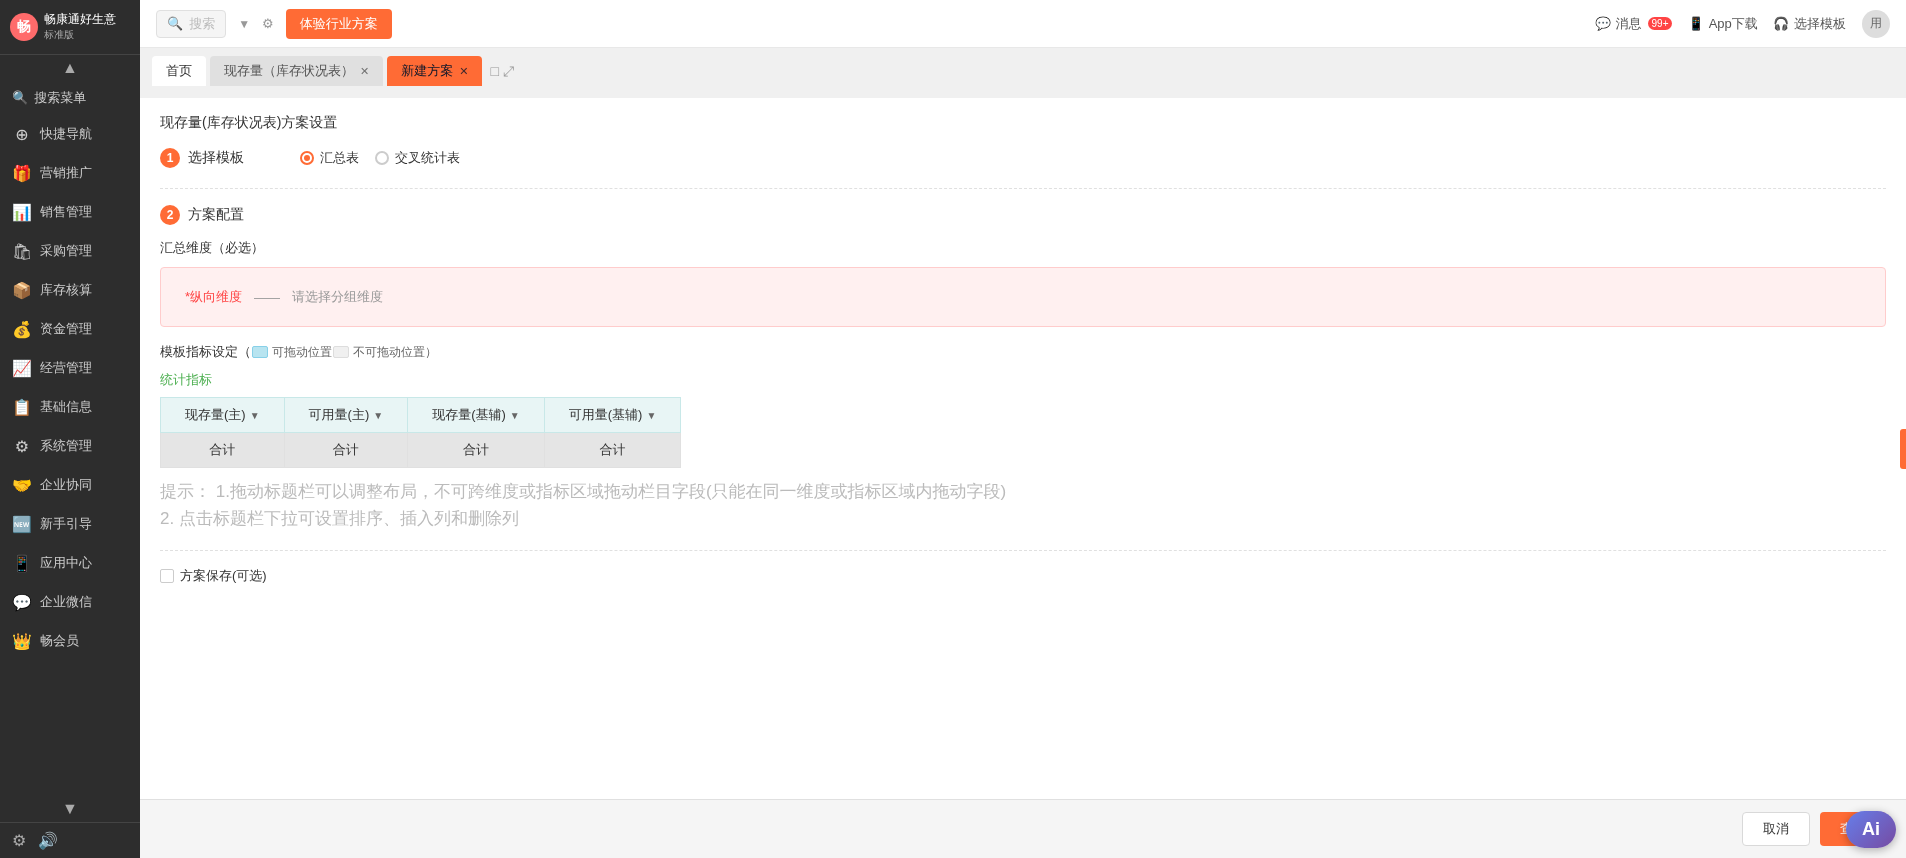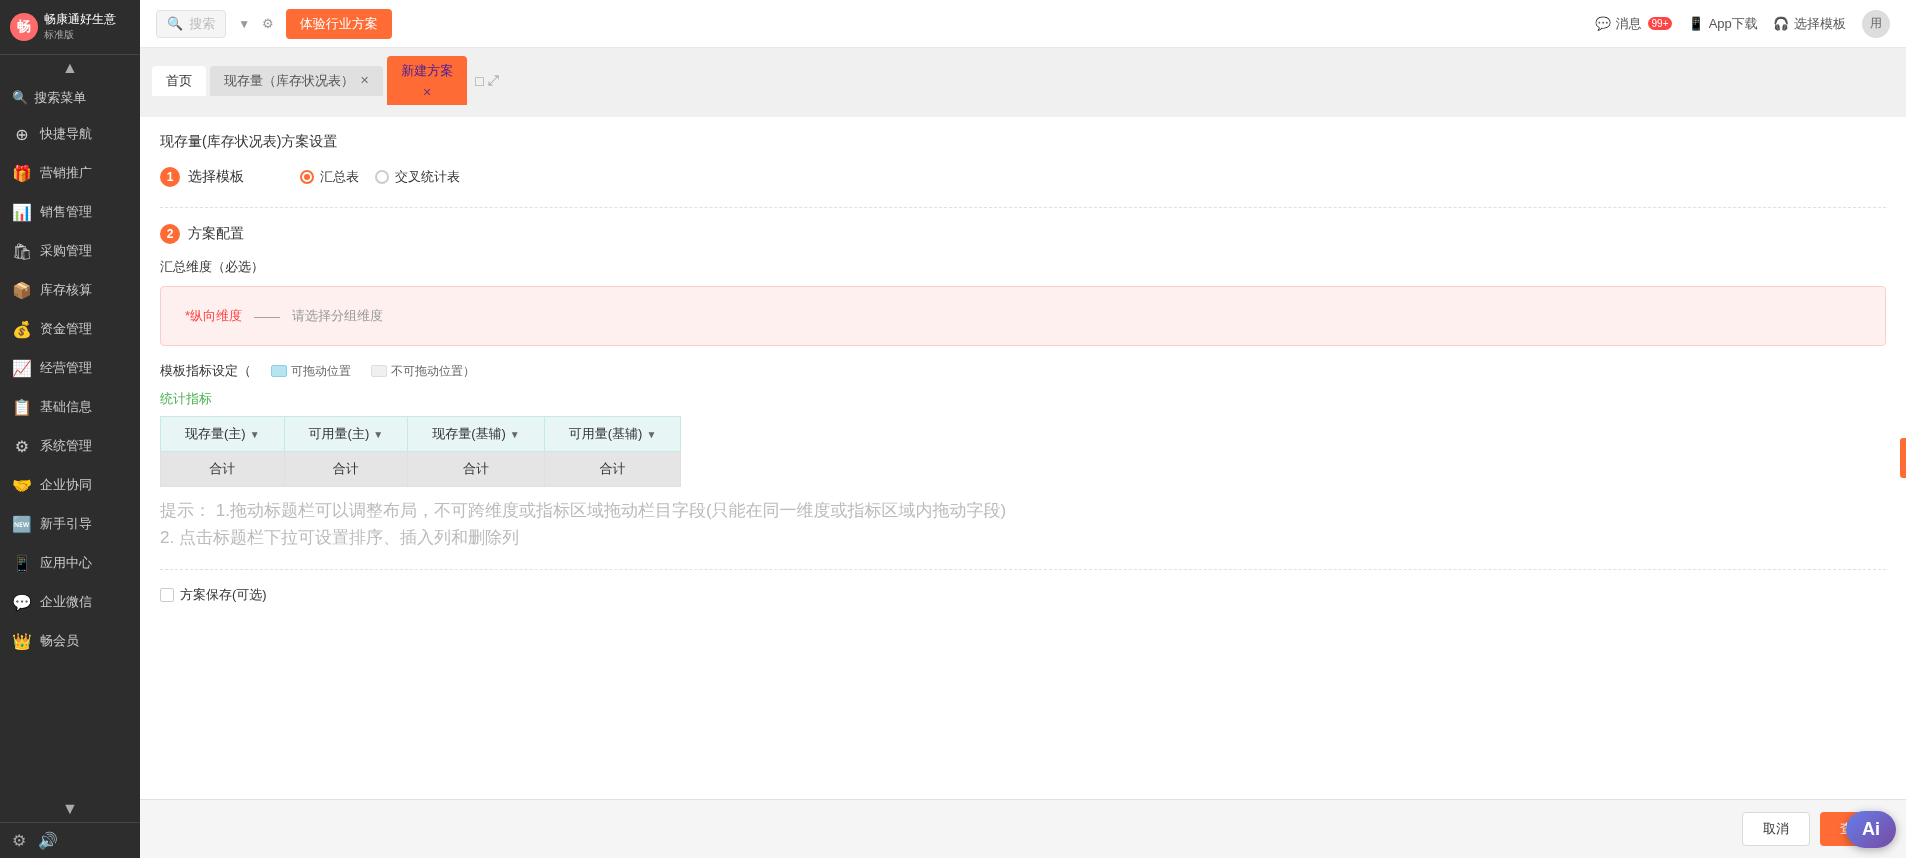--- a/index.html
+++ b/index.html
@@ -105,21 +105,21 @@
     }
     .tab {
       padding: 6px 14px;
       border-radius: 4px 4px 0 0;
       cursor: pointer;
       font-size: 13px;
       display: flex; align-items: center; gap: 6px;
       background: #e0e0e0;
       color: #555;
     }
-    .tab.active { background: #ff6b35; color: #4c1d95; flex-direction: column; }
+    .tab.active { background: #ff6b35; color: #0f172a; }
     .tab-close { cursor: pointer; font-size: 11px; opacity: 0.8; }
     .tab-home { background: #fff; color: #333; }
 
     
     .content {
       flex: 1;
       overflow-y: auto;
       background: #fff;
       margin: 0;
       padding: 16px 20px;
@@ -170,21 +170,21 @@
       background: #fff0f0;
       border: 1px solid #ffcccc;
       border-radius: 4px;
       padding: 20px 24px;
       margin-bottom: 16px;
     }
     .dimension-row { display: flex; align-items: center; gap: 12px; }
     .dimension-label { color: #ff4444; font-size: 13px; }
     .dimension-dash { color: #999; }
     .dimension-placeholder { color: #999; font-size: 13px; }
-    .indicator-label { font-size: 13px; color: #333; margin-bottom: 10px; display: flex; align-items: center; gap: 20px; }
+    .indicator-label { font-size: 13px; color: #333; margin-bottom: 10px; display: flex; align-items: center; gap: 1px; }
     .legend-item { display: flex; align-items: center; gap: 4px; font-size: 12px; color: #666; }
     .legend-box {
       width: 16px; height: 12px; border-radius: 2px;
     }
     .legend-draggable { background: #b8e4f0; border: 1px solid #87d0e8; }
     .legend-fixed { background: #f0f0f0; border: 1px solid #ddd; }
 
     
     .stats-section { margin-bottom: 12px; }
     .stats-label { color: #4caf50; font-size: 13px; margin-bottom: 8px; font-weight: 500; }

